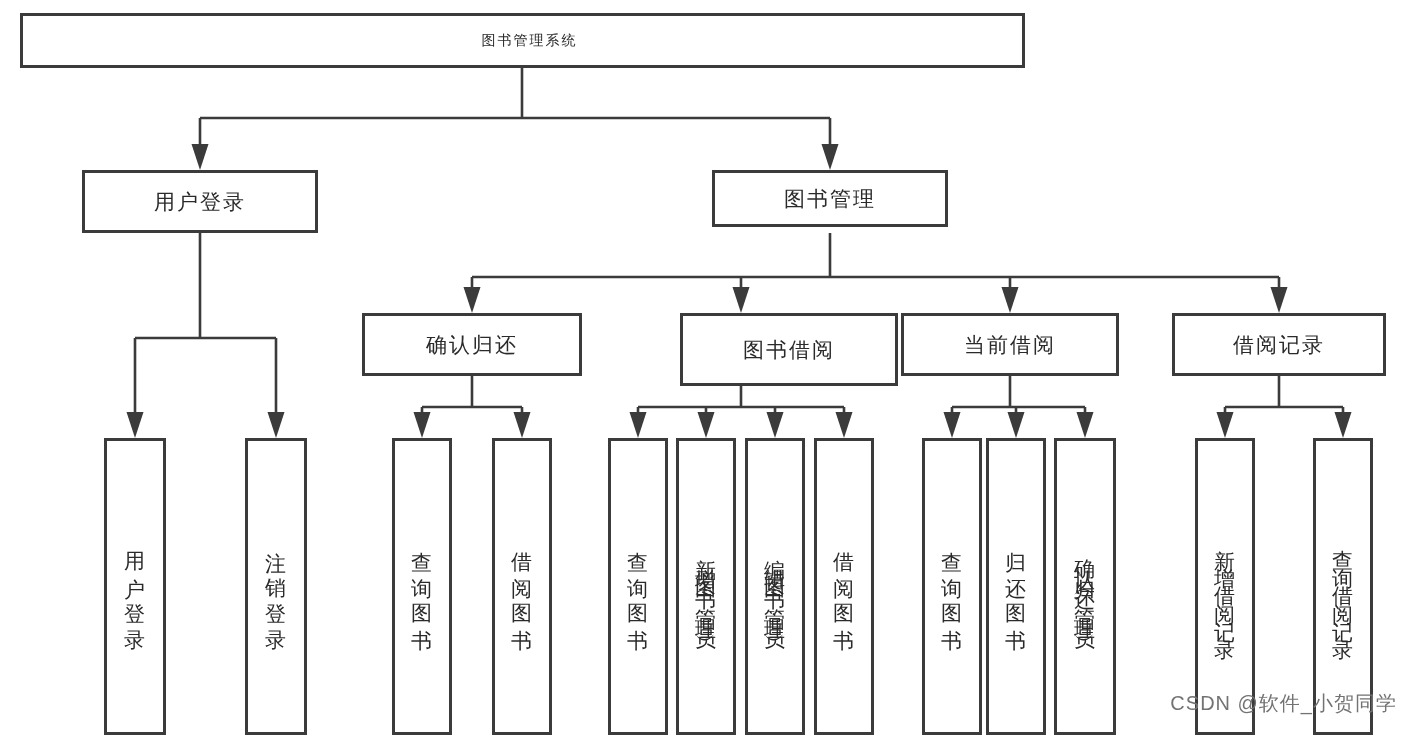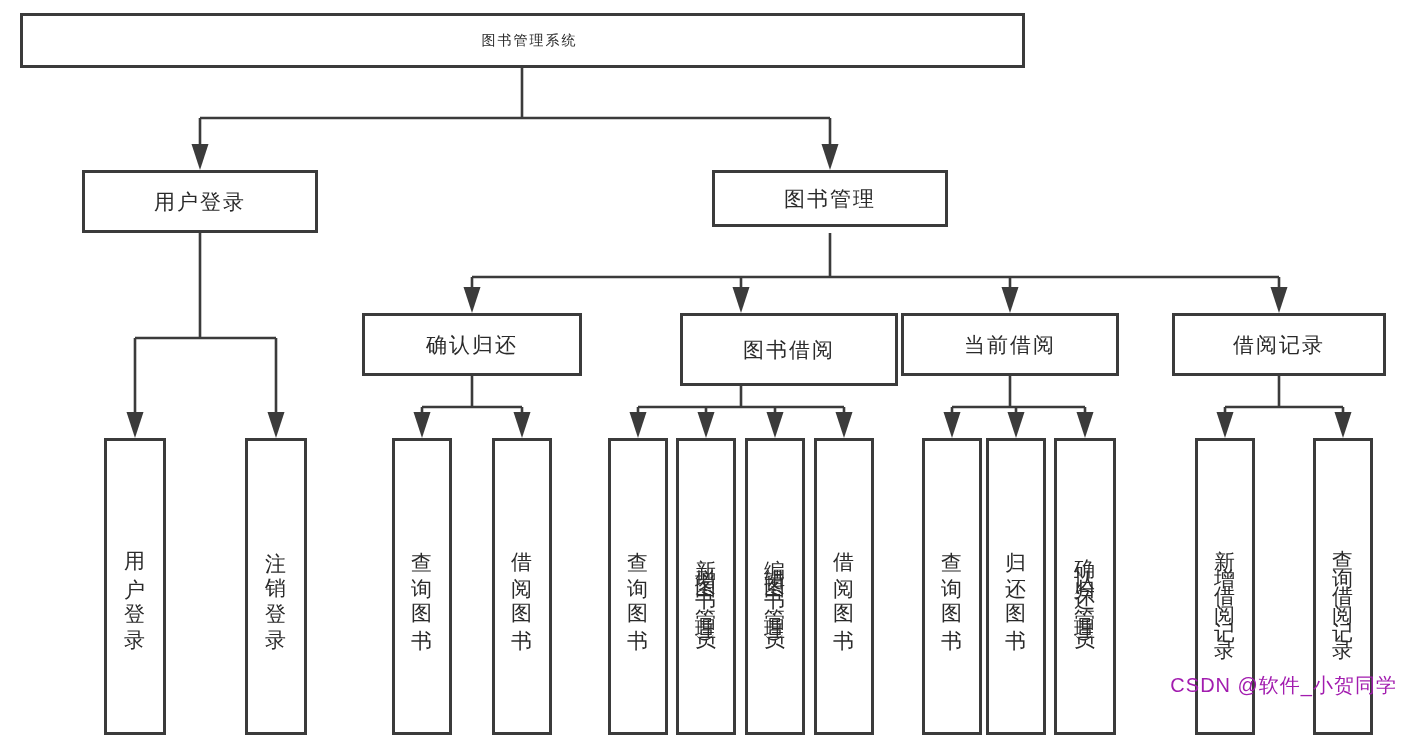--- a/index.html
+++ b/index.html
@@ -35,23 +35,23 @@
     text-orientation: mixed;
     font-size: 21px;
     line-height: 1;
   }
   .sp4 { letter-spacing: 26px; }
   .sp6 { letter-spacing: 18px; }
   .sp9 { letter-spacing: 10px; }
   .watermark {
     position: absolute;
     right: 8px;
-    top: 672px;
+    top: 690px;
     font-size: 20px;
-    color: #a21caf;
+    color: #737373;
     letter-spacing: 1px;
     white-space: nowrap;
   }
 </style>
 </head>
 <body>
 
 <div class="canvas">
 
   <svg class="connector-layer" viewBox="0 0 1405 747" xmlns="http://www.w3.org/2000/svg">

